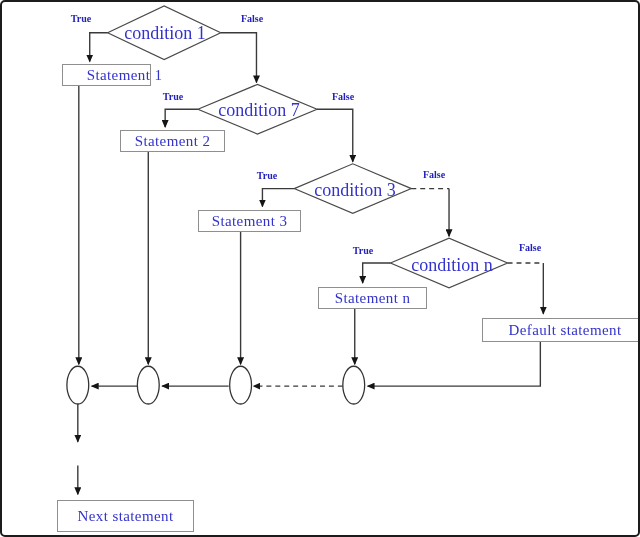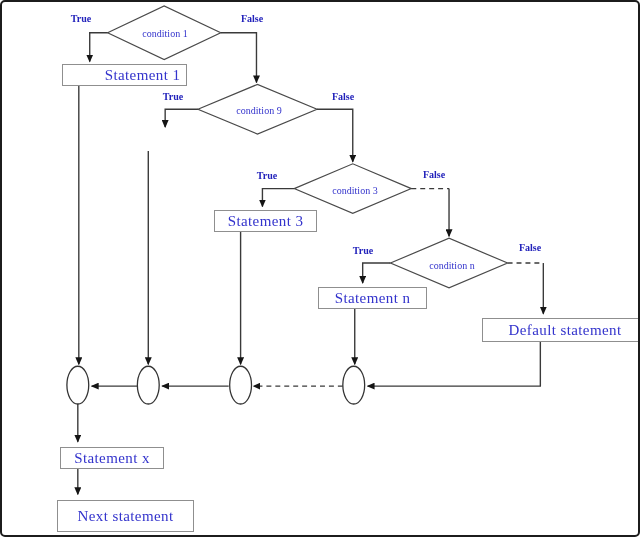--- a/index.html
+++ b/index.html
@@ -20,21 +20,21 @@
     overflow:hidden;
     font-family:"Liberation Serif","DejaVu Serif",serif;
   }
   .canvas svg{position:absolute;left:0;top:0;width:100%;height:100%;}
   .wire{stroke:var(--line);stroke-width:1.4;fill:none;}
   .wire.dashed{stroke-dasharray:5 4;}
   .node-shape{fill:#ffffff;stroke:#4a4a4a;stroke-width:1.2;}
   .oval{fill:#ffffff;stroke:#333333;stroke-width:1.3;}
   .cond-label{
     position:absolute;transform:translate(-50%,-50%);
-    color:var(--text);font-size:10px;white-space:nowrap;
+    color:var(--text);font-size:18px;white-space:nowrap;
   }
   .branch-label{
     position:absolute;transform:translate(-50%,-50%);
     color:var(--branch-label);font-size:10px;font-weight:bold;white-space:nowrap;
   }
   .stmt-box{
     position:absolute;box-sizing:border-box;
     border:1px solid var(--box-border);
     background:#ffffff;
     display:flex;align-items:center;justify-content:center;
@@ -84,33 +84,33 @@
     <path class="wire" d="M76,405 L76,443" marker-end="url(#arr)"></path>
     <path class="wire" d="M76,467 L76,496" marker-end="url(#arr)"></path>
 
     <ellipse class="oval" cx="76" cy="386" rx="11" ry="19"></ellipse>
     <ellipse class="oval" cx="147" cy="386" rx="11" ry="19"></ellipse>
     <ellipse class="oval" cx="240" cy="386" rx="11" ry="19"></ellipse>
     <ellipse class="oval" cx="354" cy="386" rx="11" ry="19"></ellipse>
   </svg>
 
   <div class="cond-label" style="left:163px;top:31px;">condition 1</div>
-  <div class="cond-label" style="left:257px;top:108px;">condition 9</div>
+  <div class="cond-label" style="left:257px;top:108px;">condition 7</div>
   <div class="cond-label" style="left:353px;top:188px;text-align:right;">condition 3</div>
   <div class="cond-label" style="left:450px;top:263px;text-align:center;">condition n</div>
 
   <div class="branch-label" style="left:79px;top:16px;">True</div>
   <div class="branch-label" style="left:250px;top:16px;">False</div>
   <div class="branch-label" style="left:171px;top:94px;">True</div>
   <div class="branch-label" style="left:341px;top:94px;">False</div>
   <div class="branch-label" style="left:265px;top:173px;">True</div>
   <div class="branch-label" style="left:432px;top:172px;">False</div>
   <div class="branch-label" style="left:361px;top:248px;">True</div>
   <div class="branch-label" style="left:528px;top:245px;">False</div>
 
-  <div class="stmt-box" style="left:60px;top:62px;width:125px;height:22px;padding-left:36px;">Statement 1</div>
-  <div class="stmt-box" style="left:212px;top:208px;width:103px;height:22px;">Statement 3</div>
+  <div class="stmt-box" style="left:60px;top:62px;width:89px;height:22px;padding-left:36px;">Statement 1</div>
+  <div class="stmt-box" style="left:118px;top:128px;width:105px;height:22px;">Statement 2</div>
+  <div class="stmt-box" style="left:196px;top:208px;width:103px;height:22px;">Statement 3</div>
   <div class="stmt-box" style="left:308px;top:285px;width:109px;height:22px;margin-left:8px;">Statement n</div>
   <div class="stmt-box" style="left:480px;top:316px;width:166px;height:24px;">Default statement</div>
-  <div class="stmt-box" style="left:58px;top:445px;width:104px;height:22px;">Statement x</div>
   <div class="stmt-box" style="left:55px;top:498px;width:137px;height:32px;">Next statement</div>
 
 </div>
 
 </body></html>

